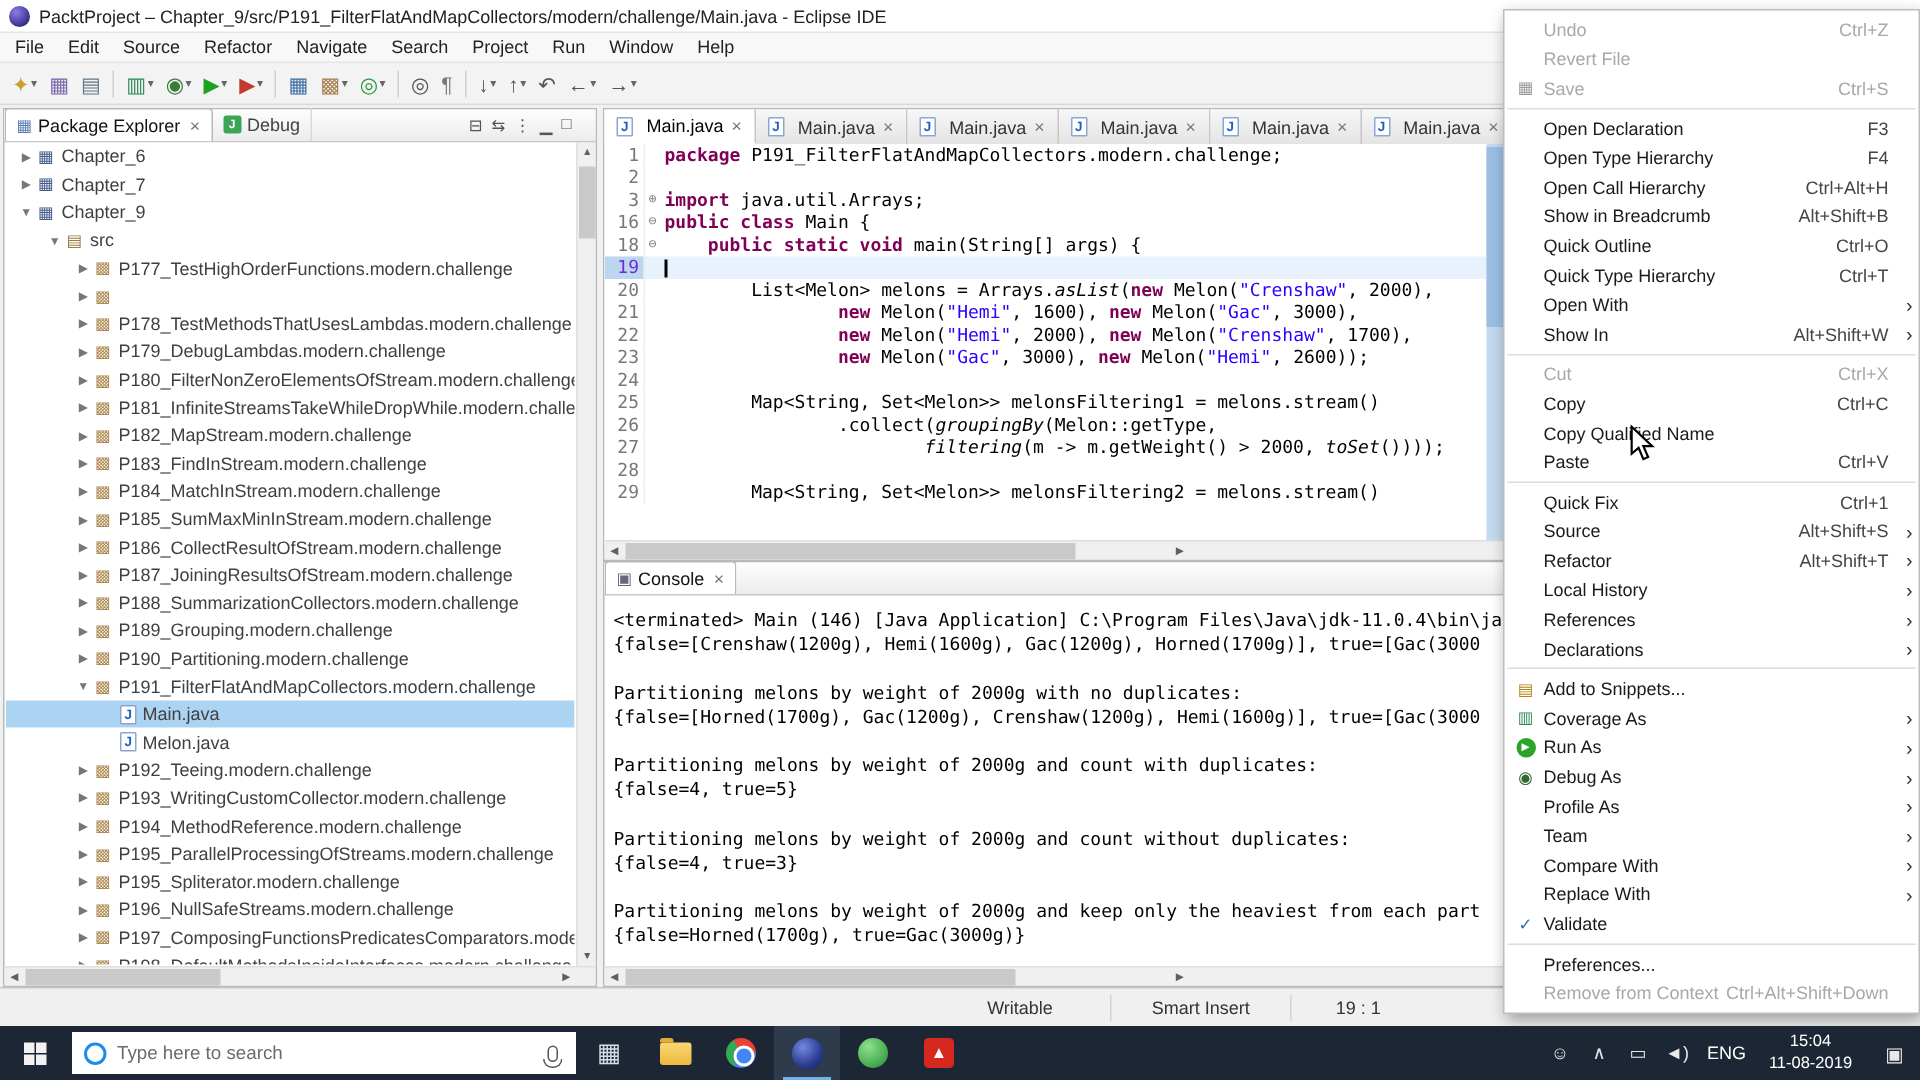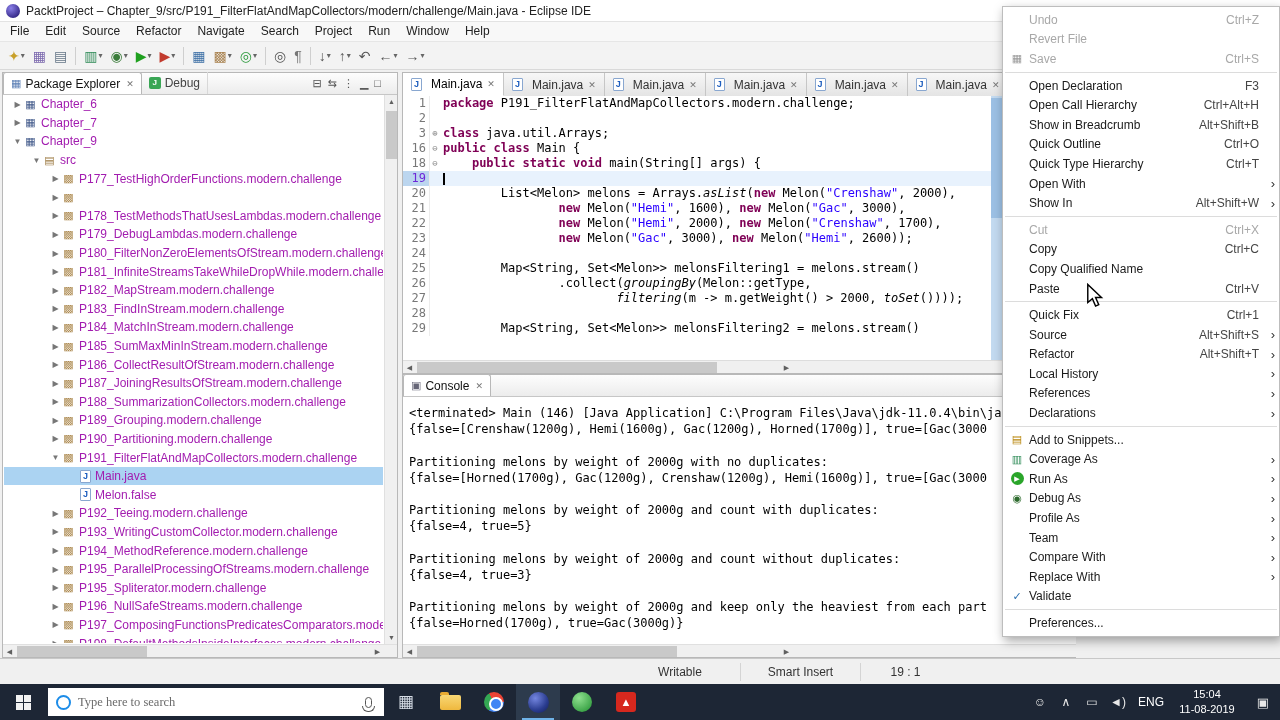--- a/index.html
+++ b/index.html
@@ -32,21 +32,21 @@
   .juicon{width:12px;height:12px;background:#3aa655;color:#fff;font-size:8px;font-weight:bold;text-align:center;line-height:12px;border-radius:2px}
   .vclose{font-size:9px;color:#777;margin-left:2px}
   .vtools{margin-left:auto;display:flex;align-items:center;gap:6px;padding-right:16px;height:22px}
   .vtool{font-size:11px;color:#555}
   #tree{position:absolute;left:1px;top:22px;right:14px;bottom:14px;overflow:hidden;background:#fff}
   .trow{height:18.6px;display:flex;align-items:center;white-space:nowrap}
   .trow.sel{background:#abd3f2}
   .tarrow{width:11px;font-size:8px;color:#777;text-align:center;flex:none}
   .ticon{width:15px;font-size:11px;text-align:center;flex:none;margin-right:3px}
   .jicon{width:11px;height:13px;background:#fff;border:1px solid #89a7d0;color:#1f5fbf;font-weight:bold;font-size:9px;line-height:11px;text-align:center;border-radius:1px;flex:none;margin-right:4px}
-  .tlabel{font-size:12px;color:#a21caf}
+  .tlabel{font-size:12px;color:#404040}
 
   
   .vscroll{position:absolute;right:0;top:22px;bottom:13px;width:13px;background:#f0f0f0;border-left:1px solid #e0e0e0}
   .sarrow{position:absolute;left:0;width:13px;height:13px;font-size:7px;color:#606060;text-align:center;line-height:13px}
   .vthumb{position:absolute;left:1px;width:11px;background:#c9c9c9}
   .hscroll{position:absolute;left:0;right:0;bottom:0;height:13px;background:#f0f0f0;border-top:1px solid #e0e0e0}
   .hthumb{position:absolute;top:1px;height:11px;background:#c9c9c9}
   .harrow{position:absolute;top:0;width:13px;height:13px;font-size:7px;color:#606060;text-align:center;line-height:13px}
 
   
@@ -94,21 +94,21 @@
   .marrow{width:11px;color:#333;font-size:13px;text-align:right;flex:none}
   .msep{height:1px;background:#dcdcdc;margin:3px 2px}
 
   
   #taskbar{position:absolute;left:0;top:684px;width:1280px;height:36px;background:#1d2635;display:flex;align-items:center;z-index:150}
   #startbtn{width:46px;height:36px;display:flex;align-items:center;justify-content:center}
   .winlogo{display:grid;grid-template-columns:7px 7px;grid-template-rows:7px 7px;gap:1px}
   .winlogo span{background:#f2f2f2}
   #searchbox{width:336px;height:28px;background:#ffffff;display:flex;align-items:center;gap:7px;padding:0 8px;margin-left:2px}
   .cortana{width:15px;height:15px;border-radius:50%;border:2px solid #1c8ce8;flex:none}
-  #searchinput{border:none;outline:none;flex:1;font-size:12.5px;font-family:Liberation Serif, serif;color:#333;background:transparent}
+  #searchinput{border:none;outline:none;flex:1;font-size:12.5px;font-family:Liberation Sans, sans-serif;color:#333;background:transparent}
   #searchinput::placeholder{color:#6b6b6b}
   .mic{width:7px;height:11px;border:1.5px solid #555;border-radius:4px;display:inline-block;position:relative;margin-right:4px;flex:none}
   .mic::after{content:'';position:absolute;left:-4px;right:-4px;bottom:-5px;height:5px;border:1.5px solid #555;border-top:none;border-radius:0 0 6px 6px}
   .pslot{width:44px;height:36px;display:flex;align-items:center;justify-content:center;position:relative}
   .pslot.active{background:#2d3b4d}
   .pslot.active::after{content:'';position:absolute;left:6px;right:6px;bottom:0;height:2px;background:#6fb3e8}
   .pic{font-size:17px;line-height:22px;text-align:center}
   .pic.folder{width:21px;height:15px;background:linear-gradient(#f8d775,#efb83e);border-radius:2px;position:relative}
   .pic.folder::before{content:'';position:absolute;left:0;top:-3px;width:9px;height:3px;background:#e8aa32;border-radius:2px 2px 0 0}
   .pic.chrome{width:20px;height:20px;border-radius:50%;background:conic-gradient(from -30deg,#ea4335 0 120deg,#4285f4 0 240deg,#34a853 0 360deg);position:relative}
@@ -337,21 +337,21 @@
           <span class="tlabel">P191_FilterFlatAndMapCollectors.modern.challenge</span>
         </div>
         <div class="trow sel" style="padding-left: 65px;">
           <span class="tarrow"></span>
           <span class="jicon">J</span>
           <span class="tlabel">Main.java</span>
         </div>
         <div class="trow" style="padding-left: 65px;">
           <span class="tarrow"></span>
           <span class="jicon">J</span>
-          <span class="tlabel">Melon.false</span>
+          <span class="tlabel">Melon.java</span>
         </div>
         <div class="trow" style="padding-left: 46px;">
           <span class="tarrow">▶</span>
           <span class="ticon" style="color: rgb(173, 138, 80);">▩</span>
           <span class="tlabel">P192_Teeing.modern.challenge</span>
         </div>
         <div class="trow" style="padding-left: 46px;">
           <span class="tarrow">▶</span>
           <span class="ticon" style="color: rgb(173, 138, 80);">▩</span>
           <span class="tlabel">P193_WritingCustomCollector.modern.challenge</span>
@@ -433,21 +433,21 @@
         </span>
         <span class="etab">
           <span class="jicon">J</span>
           <span>Main.java</span>
           <span class="eclose">✕</span>
         </span>
       </div>
     <div id="codearea">
         <div class="cline"><span class="gnum">1</span><span class="gfold"></span><span class="ccode"><span class="tk-kw">package</span><span class="tk-pl"> P191_FilterFlatAndMapCollectors.modern.challenge;</span></span></div>
         <div class="cline"><span class="gnum">2</span><span class="gfold"></span><span class="ccode"></span></div>
-        <div class="cline"><span class="gnum">3</span><span class="gfold">⊕</span><span class="ccode"><span class="tk-kw">class</span><span class="tk-pl"> java.util.Arrays;</span></span></div>
+        <div class="cline"><span class="gnum">3</span><span class="gfold">⊕</span><span class="ccode"><span class="tk-kw">import</span><span class="tk-pl"> java.util.Arrays;</span></span></div>
         <div class="cline"><span class="gnum">16</span><span class="gfold">⊖</span><span class="ccode"><span class="tk-kw">public class</span><span class="tk-pl"> Main {</span></span></div>
         <div class="cline"><span class="gnum">18</span><span class="gfold">⊖</span><span class="ccode"><span class="tk-pl">    </span><span class="tk-kw">public static void</span><span class="tk-pl"> main(String[] args) {</span></span></div>
         <div class="cline cur"><span class="gnum">19</span><span class="gfold"></span><span class="ccode"><span class="caret"></span></span></div>
         <div class="cline"><span class="gnum">20</span><span class="gfold"></span><span class="ccode"><span class="tk-pl">        List&lt;Melon&gt; melons = Arrays.</span><span class="tk-it">asList</span><span class="tk-pl">(</span><span class="tk-kw">new</span><span class="tk-pl"> Melon(</span><span class="tk-str">"Crenshaw"</span><span class="tk-pl">, 2000),</span></span></div>
         <div class="cline"><span class="gnum">21</span><span class="gfold"></span><span class="ccode"><span class="tk-pl">                </span><span class="tk-kw">new</span><span class="tk-pl"> Melon(</span><span class="tk-str">"Hemi"</span><span class="tk-pl">, 1600), </span><span class="tk-kw">new</span><span class="tk-pl"> Melon(</span><span class="tk-str">"Gac"</span><span class="tk-pl">, 3000),</span></span></div>
         <div class="cline"><span class="gnum">22</span><span class="gfold"></span><span class="ccode"><span class="tk-pl">                </span><span class="tk-kw">new</span><span class="tk-pl"> Melon(</span><span class="tk-str">"Hemi"</span><span class="tk-pl">, 2000), </span><span class="tk-kw">new</span><span class="tk-pl"> Melon(</span><span class="tk-str">"Crenshaw"</span><span class="tk-pl">, 1700),</span></span></div>
         <div class="cline"><span class="gnum">23</span><span class="gfold"></span><span class="ccode"><span class="tk-pl">                </span><span class="tk-kw">new</span><span class="tk-pl"> Melon(</span><span class="tk-str">"Gac"</span><span class="tk-pl">, 3000), </span><span class="tk-kw">new</span><span class="tk-pl"> Melon(</span><span class="tk-str">"Hemi"</span><span class="tk-pl">, 2600));</span></span></div>
         <div class="cline"><span class="gnum">24</span><span class="gfold"></span><span class="ccode"></span></div>
         <div class="cline"><span class="gnum">25</span><span class="gfold"></span><span class="ccode"><span class="tk-pl">        Map&lt;String, Set&lt;Melon&gt;&gt; melonsFiltering1 = melons.stream()</span></span></div>
         <div class="cline"><span class="gnum">26</span><span class="gfold"></span><span class="ccode"><span class="tk-pl">                .collect(</span><span class="tk-it">groupingBy</span><span class="tk-pl">(Melon::getType,</span></span></div>
@@ -572,20 +572,26 @@
       </div>
       <div class="msep"></div>
       <div class="menurow">
         <span class="micon"></span>
         <span class="mlabel">Open Declaration</span>
         <span class="mshort">F3</span>
         <span class="marrow"></span>
       </div>
       <div class="menurow">
         <span class="micon"></span>
+        <span class="mlabel">Open Type Hierarchy</span>
+        <span class="mshort">F4</span>
+        <span class="marrow"></span>
+      </div>
+      <div class="menurow">
+        <span class="micon"></span>
         <span class="mlabel">Open Call Hierarchy</span>
         <span class="mshort">Ctrl+Alt+H</span>
         <span class="marrow"></span>
       </div>
       <div class="menurow">
         <span class="micon"></span>
         <span class="mlabel">Show in Breadcrumb</span>
         <span class="mshort">Alt+Shift+B</span>
         <span class="marrow"></span>
       </div>
@@ -728,20 +734,26 @@
         <span class="micon" style="color: rgb(42, 111, 176);">✓</span>
         <span class="mlabel">Validate</span>
         <span class="mshort"></span>
         <span class="marrow"></span>
       </div>
       <div class="msep"></div>
       <div class="menurow">
         <span class="micon"></span>
         <span class="mlabel">Preferences...</span>
         <span class="mshort"></span>
+        <span class="marrow"></span>
+      </div>
+      <div class="menurow dis">
+        <span class="micon"></span>
+        <span class="mlabel">Remove from Context</span>
+        <span class="mshort">Ctrl+Alt+Shift+Down</span>
         <span class="marrow"></span>
       </div>
     </div>
 
   <div id="cursor">
     <svg width="18" height="26" viewBox="0 0 12 18">
         <path d="M1 1 L1 13.5 L4.2 10.8 L6.4 16 L8.6 15 L6.4 10 L10.5 10 Z" fill="#ffffff" stroke="#000000" stroke-width="1"></path>
       </svg>
   </div>
 

